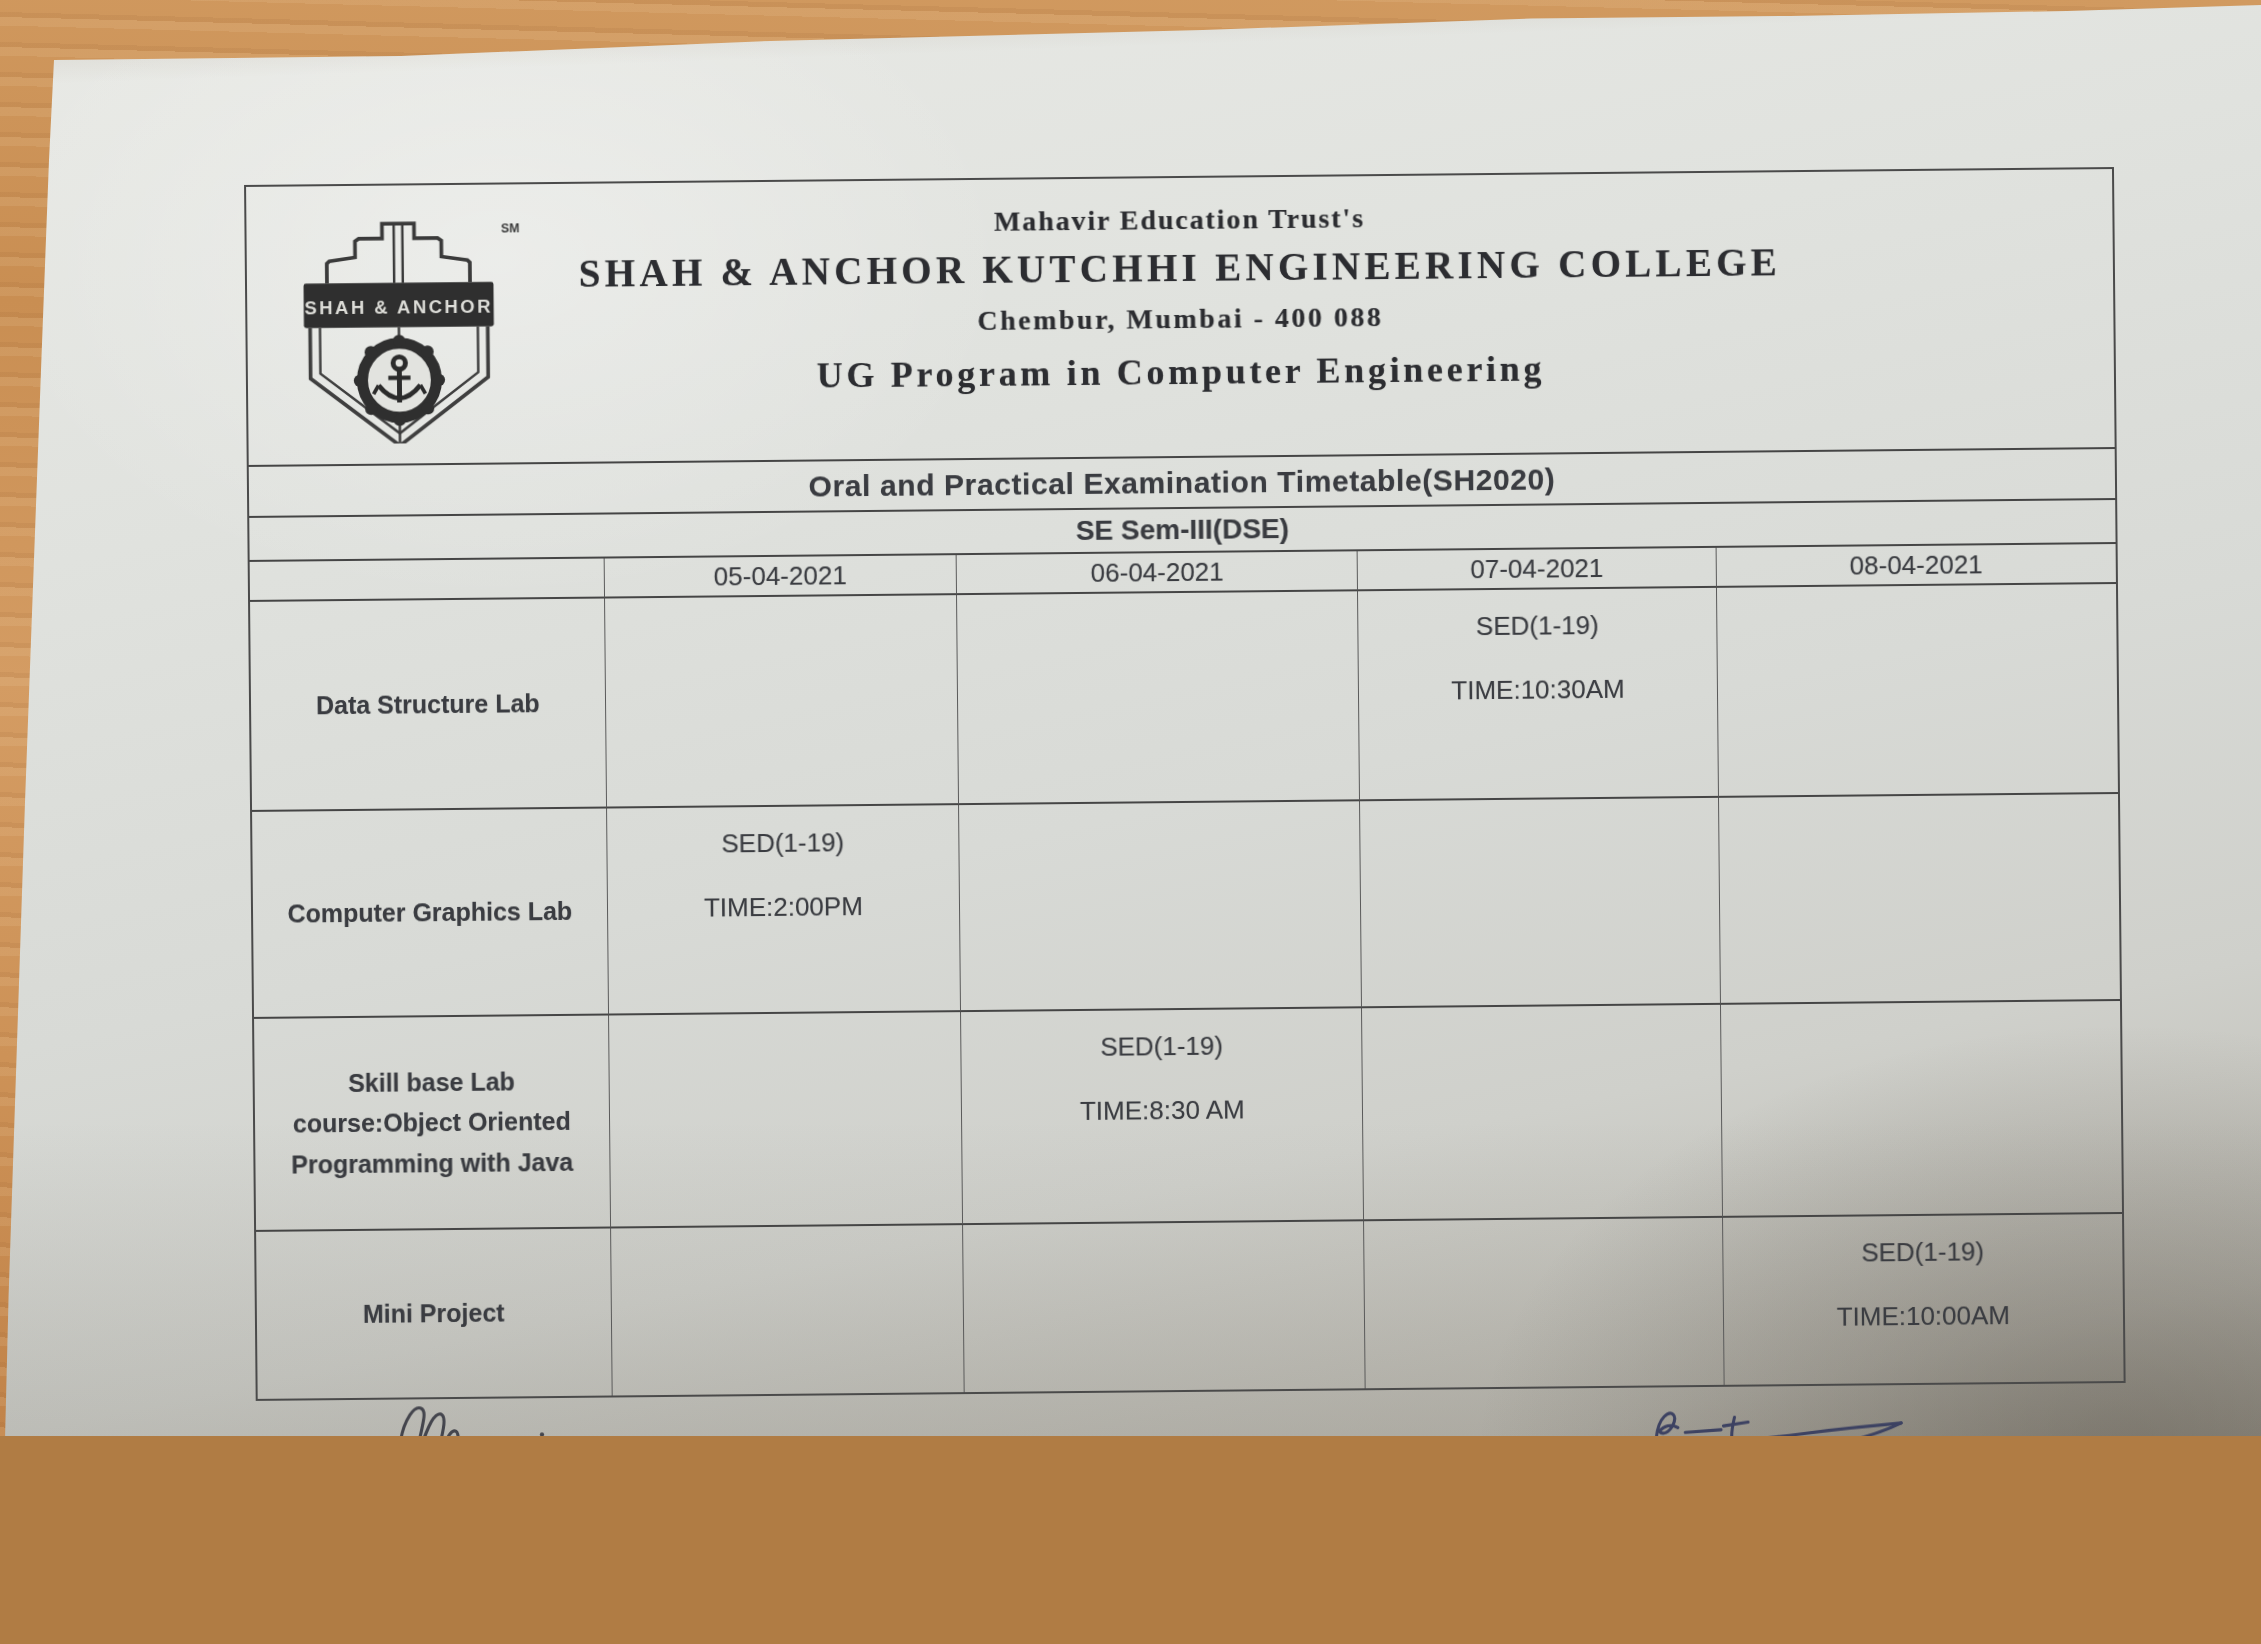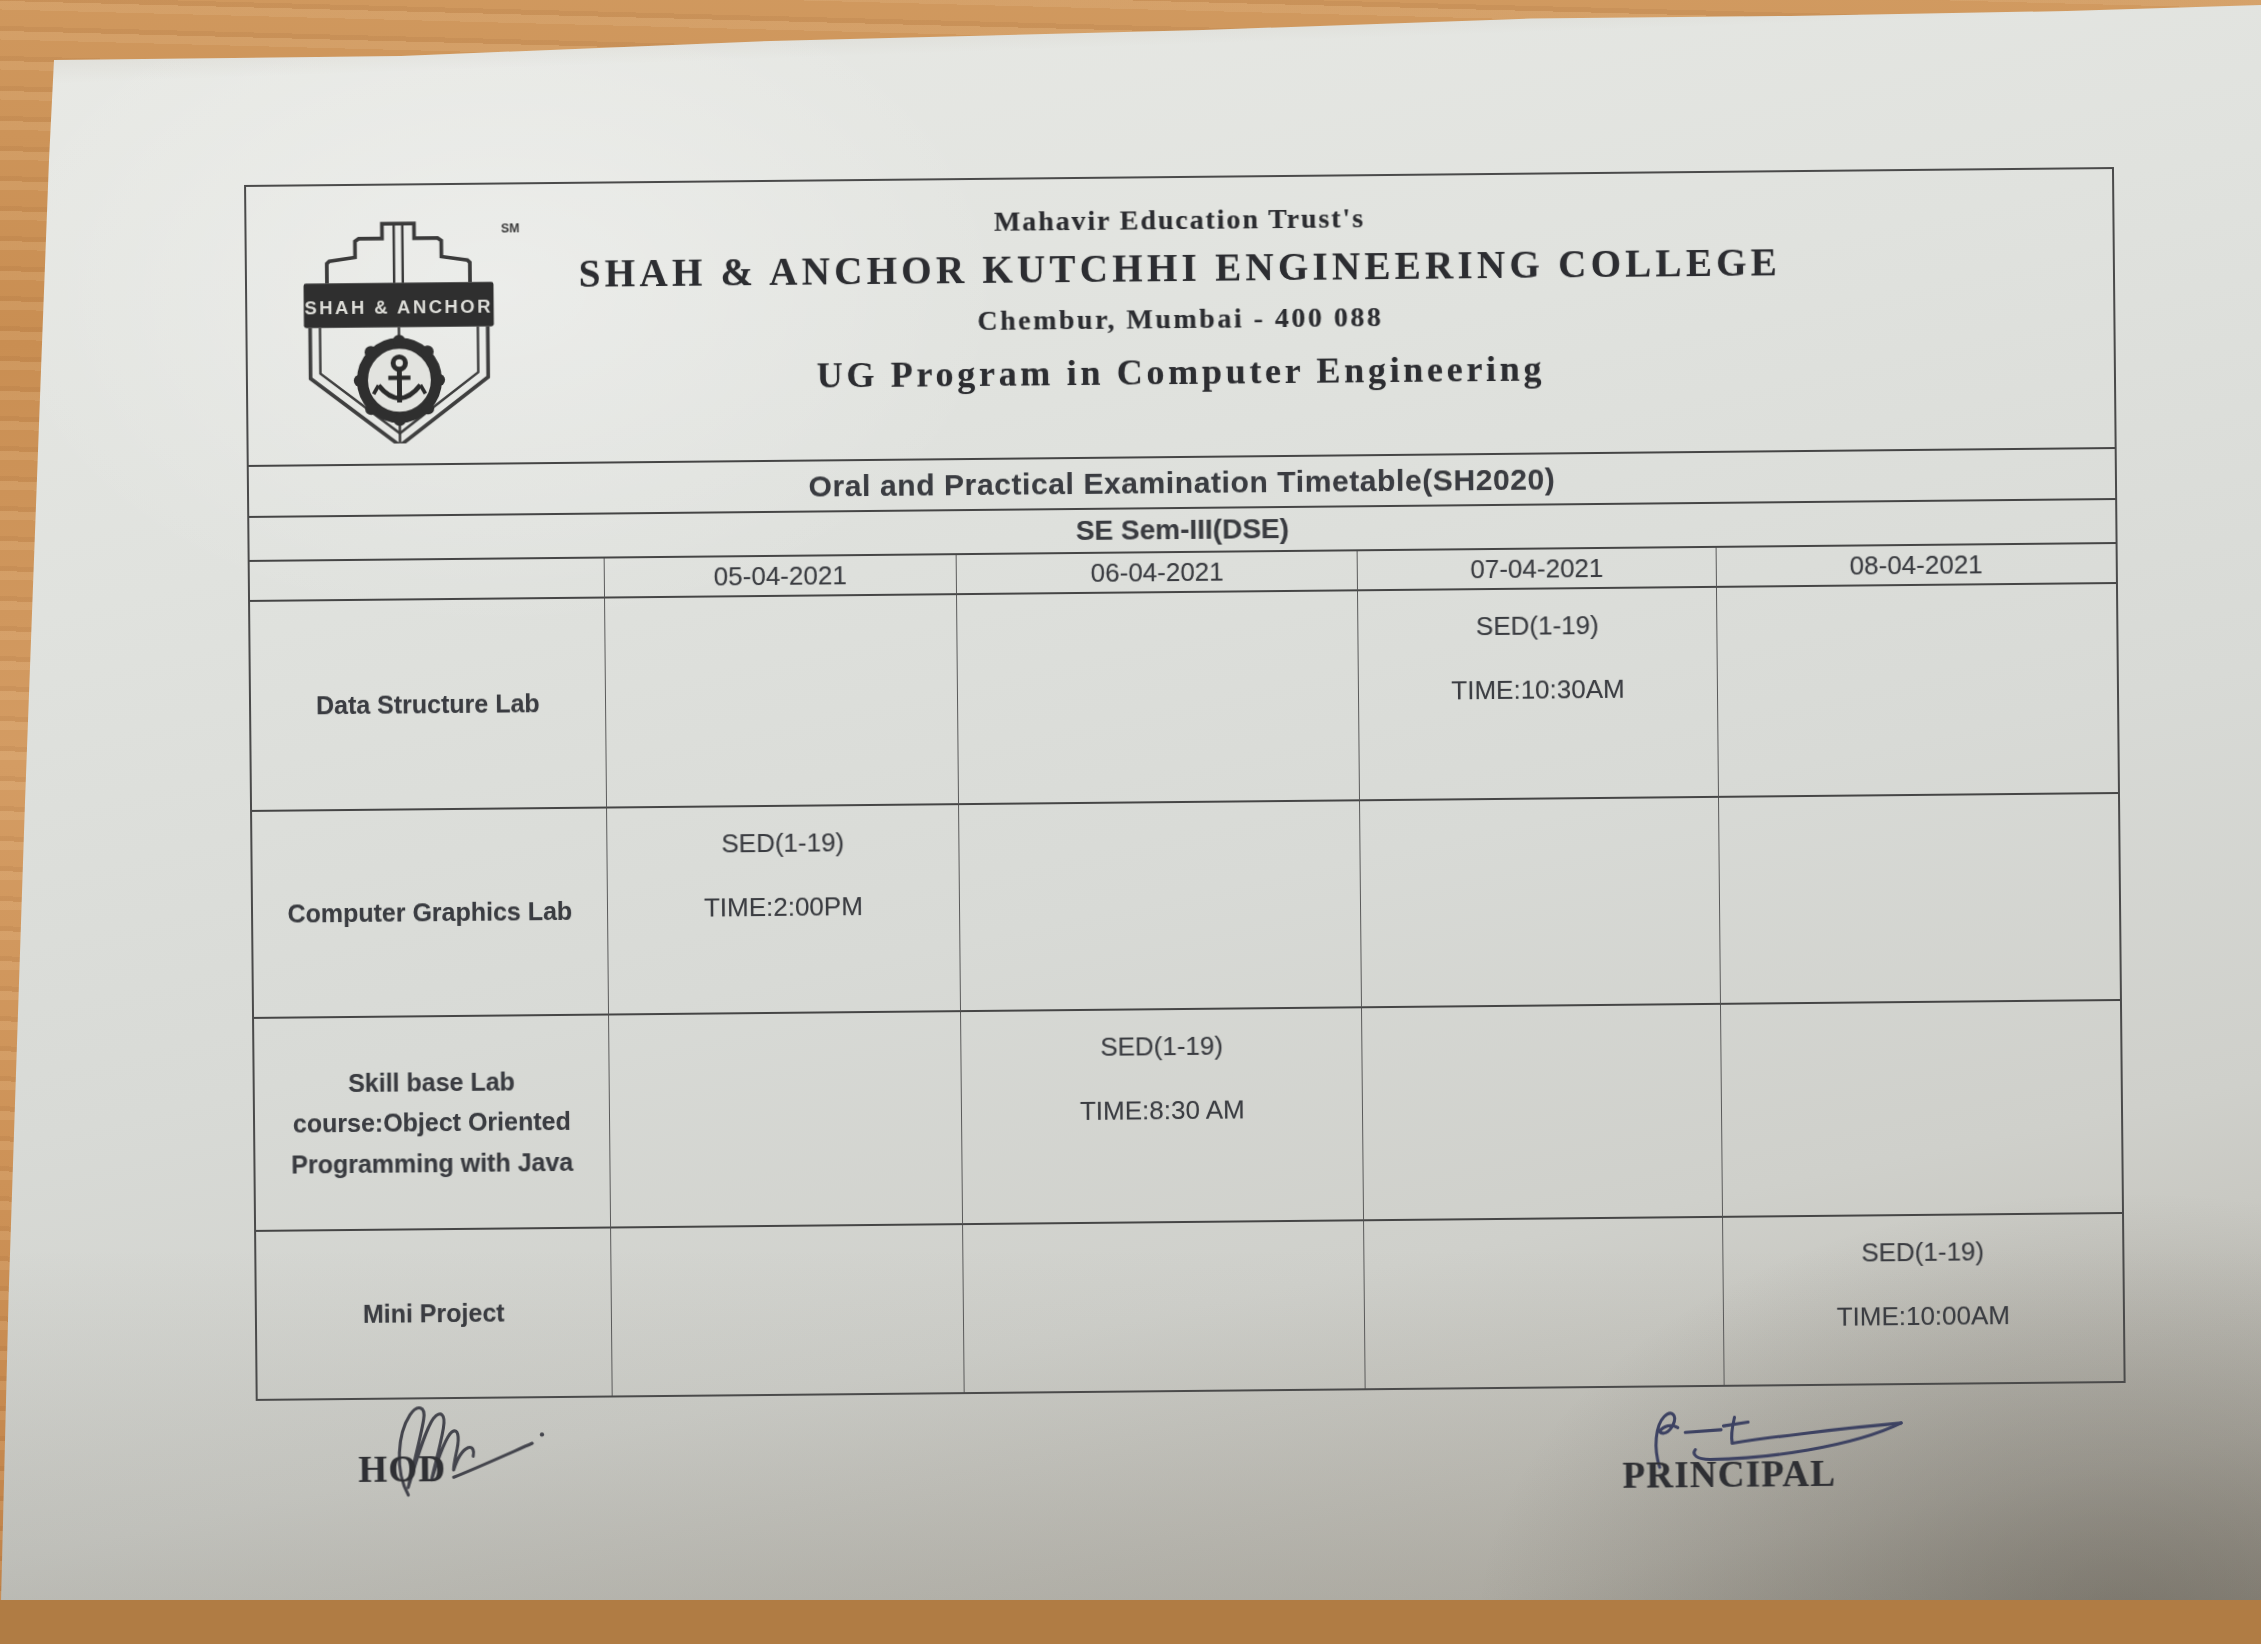--- a/index.html
+++ b/index.html
@@ -1,16 +1,16 @@
 <!DOCTYPE html>
 <html style="font-size:10px"><head>
 <meta charset="utf-8">
 <style>
   html,body{margin:0;padding:0;background:#b07c44;}
-  .canvas{position:relative;width:2261px;height:1600px;overflow:hidden;
+  .canvas{position:relative;width:2261px;height:1436px;overflow:hidden;
     font-family:"Liberation Sans",sans-serif;}
   
   .wood{position:absolute;inset:0;
     background:
       repeating-linear-gradient(1.5deg, rgba(255,235,200,0.10) 0 8.6px, rgba(140,85,40,0.10) 8.6px 13.6px, transparent 13.6px 30px),
       linear-gradient(2deg,#c18349 0%,#cd9257 25%,#d49c63 50%,#c98e52 75%,#d19a60 100%);}
   
   .paper{position:absolute;inset:0;
     clip-path:polygon(54px 60px,401px 56px,771px 41px,1203px 30px,1531px 18.5px,1790px 16px,2067px 11px,2261px 5px,2261px 1644px,0px 1644px,8.6px 1296px,25px 802px,41px 370px,49px 160px);
     background:

